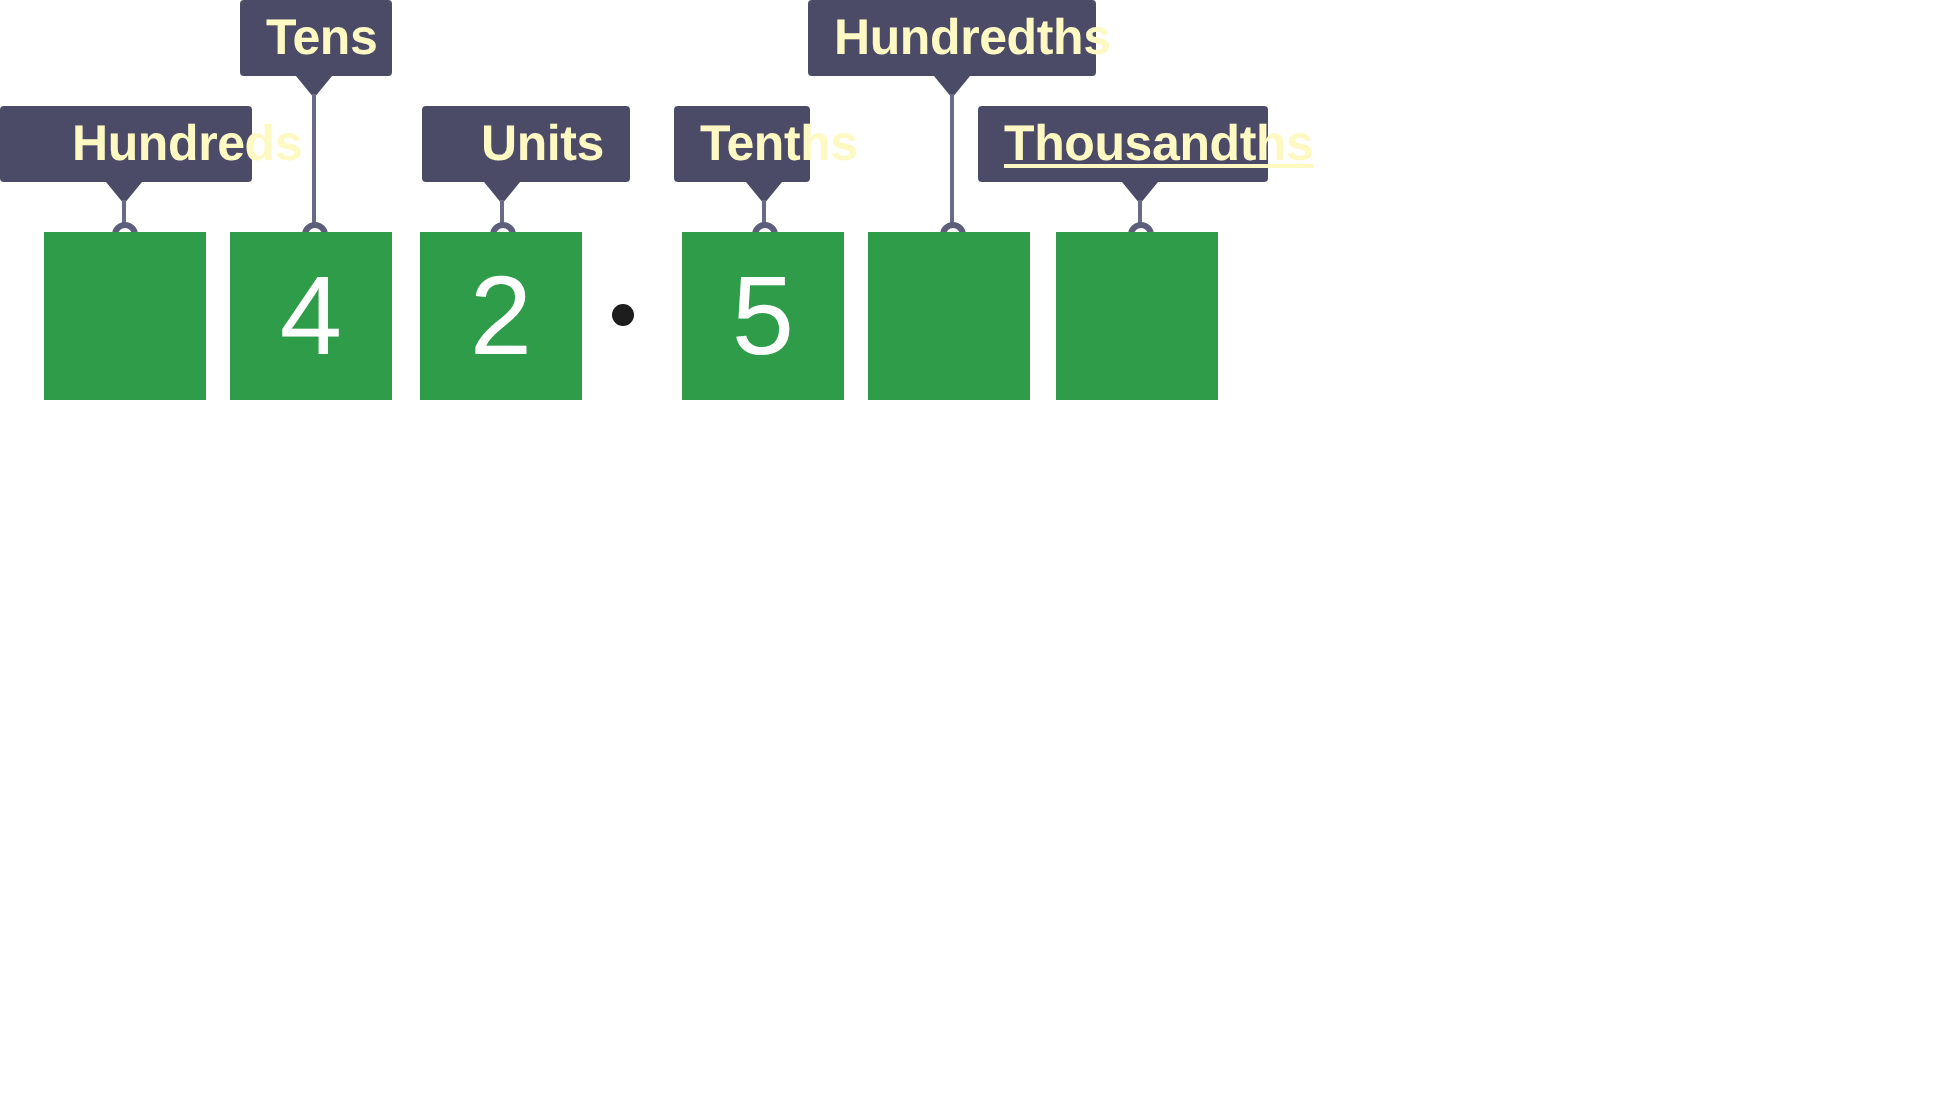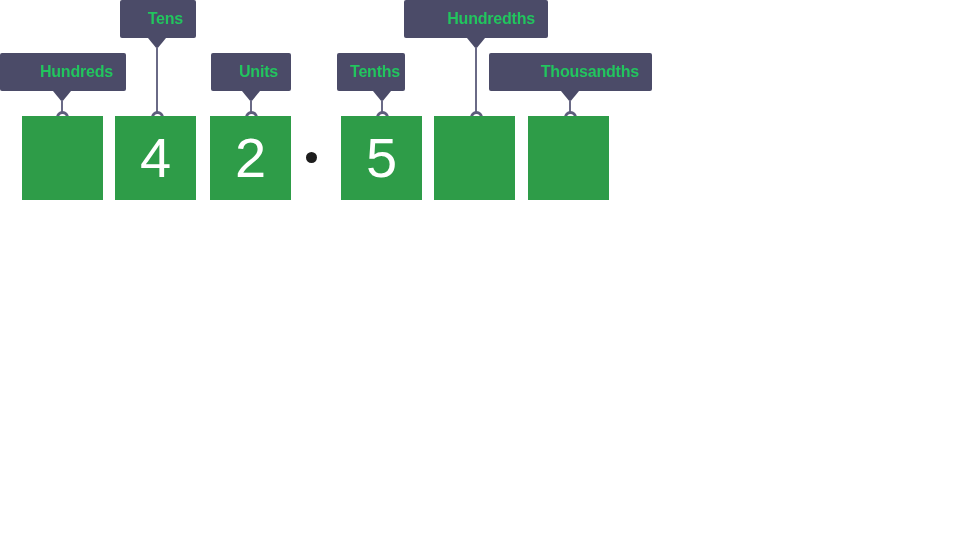--- a/index.html
+++ b/index.html
@@ -27,23 +27,23 @@
   .pv-column {
     position: absolute;
   }
 
   
   .pv-label {
     position: absolute;
     height: 38px;
     box-sizing: border-box;
     background: #4b4b68;
-    color: #22c55e;
+    color: #fef9c3;
     font-family: "Liberation Sans", sans-serif;
-    font-size: 16px;
+    font-size: 25px;
     font-weight: bold;
     letter-spacing: -0.2px;
     line-height: 38px;
     text-align: right;
     white-space: nowrap;
     border-radius: 2px;
     padding: 0 13px;
   }
 
   
@@ -127,21 +127,21 @@
     </div>
     <div class="pv-label-tail" style="left:148px; top:38px;"></div>
     <div class="pv-stem" style="left:156px; top:47px; height:71px;"></div>
     <div class="pv-knob" style="left:151px; top:111px;"></div>
     <div class="pv-tile" style="left:115px; top:116px;">
       <span class="pv-tile-digit">4</span>
     </div>
   </div>
 
   <div class="pv-column">
-    <div class="pv-label" style="left:211px; top:53px; width:80px;">
+    <div class="pv-label" style="left:211px; top:53px; width:104px;">
       <span>Units</span>
     </div>
     <div class="pv-label-tail" style="left:242px; top:91px;"></div>
     <div class="pv-stem" style="left:250px; top:100px; height:18px;"></div>
     <div class="pv-knob" style="left:245px; top:111px;"></div>
     <div class="pv-tile" style="left:210px; top:116px;">
       <span class="pv-tile-digit">2</span>
     </div>
   </div>
 
@@ -165,21 +165,21 @@
     </div>
     <div class="pv-label-tail" style="left:467px; top:38px;"></div>
     <div class="pv-stem" style="left:475px; top:47px; height:71px;"></div>
     <div class="pv-knob" style="left:470px; top:111px;"></div>
     <div class="pv-tile" style="left:434px; top:116px;">
       <span class="pv-tile-digit"></span>
     </div>
   </div>
 
   <div class="pv-column">
-    <div class="pv-label" style="left:489px; top:53px; width:163px;">
+    <div class="pv-label" style="left:489px; top:53px; width:145px;text-decoration:underline;">
       <span>Thousandths</span>
     </div>
     <div class="pv-label-tail" style="left:561px; top:91px;"></div>
     <div class="pv-stem" style="left:569px; top:100px; height:18px;"></div>
     <div class="pv-knob" style="left:564px; top:111px;"></div>
     <div class="pv-tile" style="left:528px; top:116px;">
       <span class="pv-tile-digit"></span>
     </div>
   </div>
 

